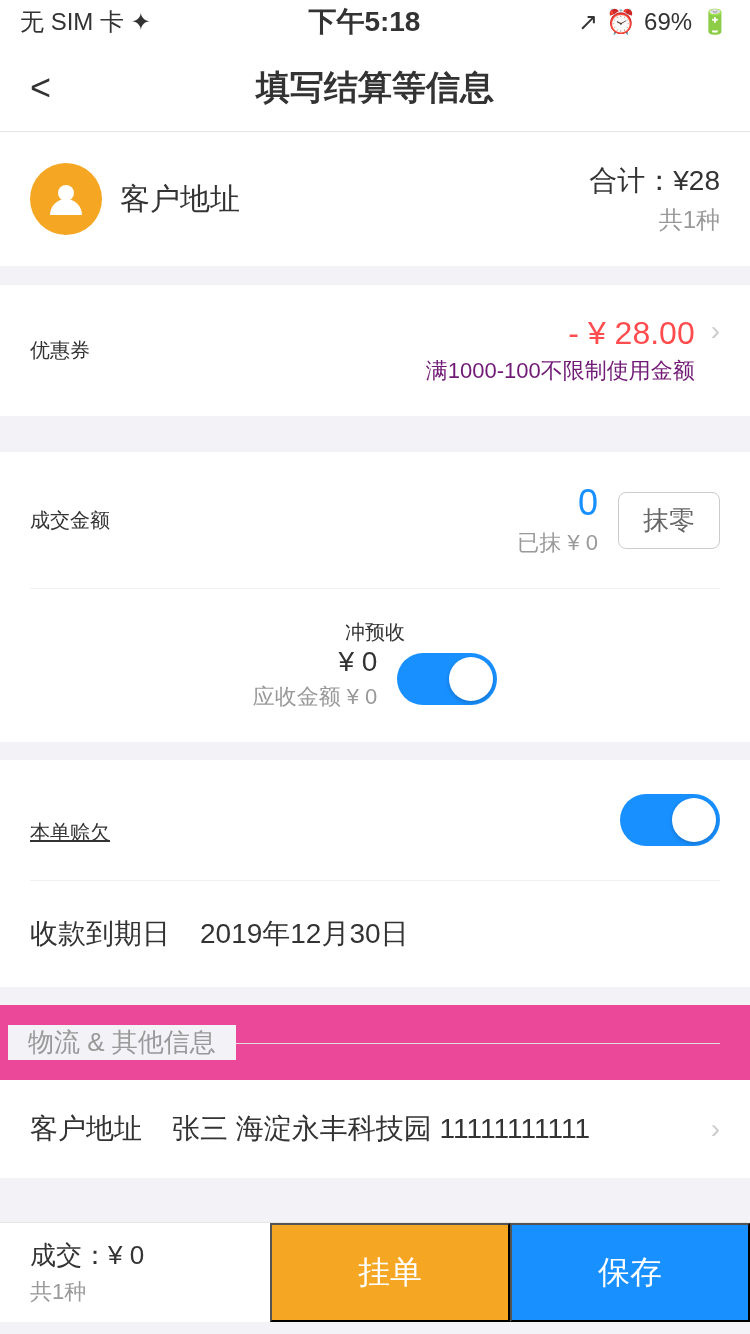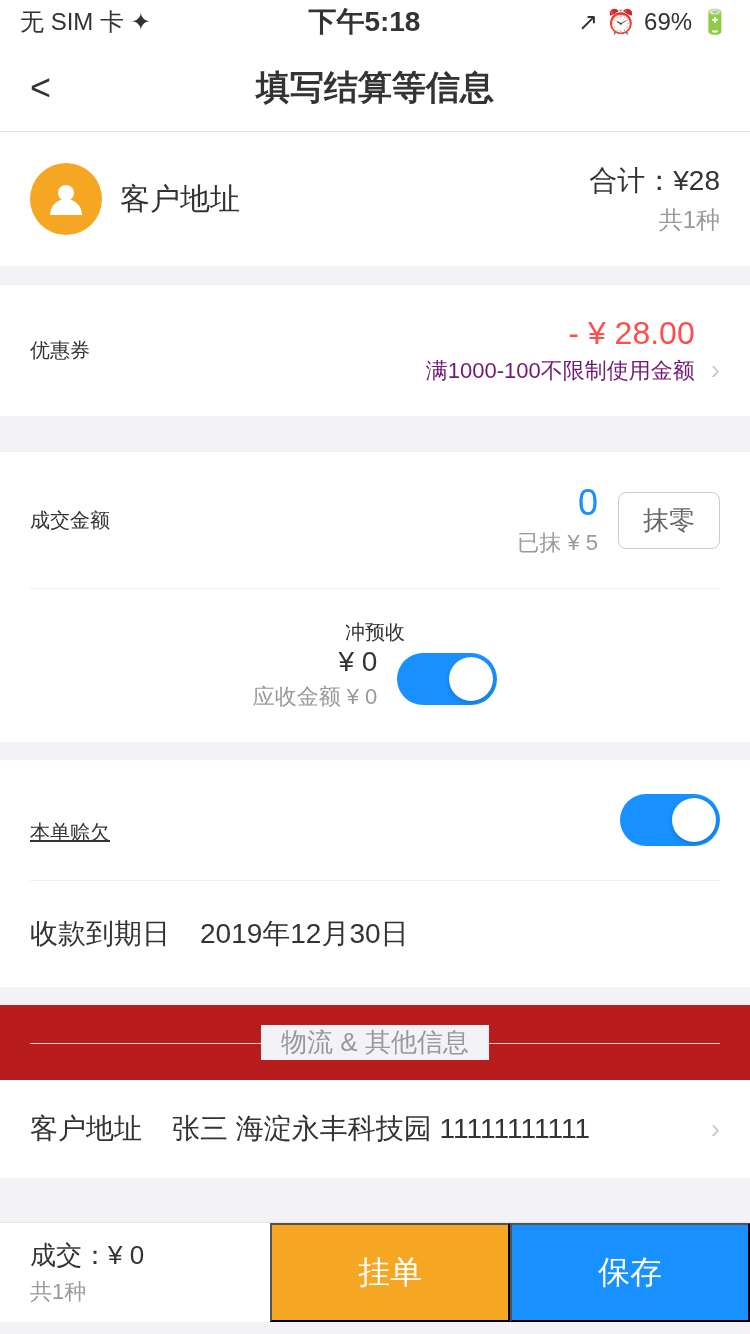--- a/index.html
+++ b/index.html
@@ -106,21 +106,21 @@
       padding: 30px 30px;
       background: #fff;
       border-top: 1px solid #f0f0f0;
     }
     .row-label {
       font-size: 20px;
       color: #333;
     }
     .row-right {
       display: flex;
-      align-items: flex-end;
+      align-items: flex-start;
       gap: 16px;
     }
     .row-value-block {
       text-align: right;
     }
     .coupon-amount {
       font-size: 32px;
       color: #ff4d4f;
       font-weight: 500;
     }
@@ -252,23 +252,22 @@
       color: #333;
       white-space: nowrap;
     }
     .date-value {
       font-size: 28px;
       color: #333;
     }
 
     
     .logistics-divider {
-      background: #b91c1c;
+      background: #ec4899;
       padding: 20px 8px;
-      text-align: center;
       position: relative;
       margin-top: 18px;
     }
     .logistics-divider-line {
       position: absolute;
       top: 50%;
       left: 30px;
       right: 30px;
       height: 1px;
       background: #ddd;
@@ -403,21 +402,21 @@
 </div>
 
 <div class="divider-section"></div>
 
 <div class="transaction-section">
   <div class="transaction-row">
     <span class="row-label">成交金额</span>
     <div class="transaction-right">
       <div class="amount-input-area">
         <div class="amount-value">0</div>
-        <div class="amount-sub">已抹  ¥ 5</div>
+        <div class="amount-sub">已抹  ¥ 0</div>
       </div>
       <button class="round-btn">抹零</button>
     </div>
   </div>
 
   <div class="prepaid-row">
     <span class="row-label">冲预收</span>
     <div class="prepaid-right">
       <div class="prepaid-value-block">
         <div class="prepaid-main">¥ 0</div>

